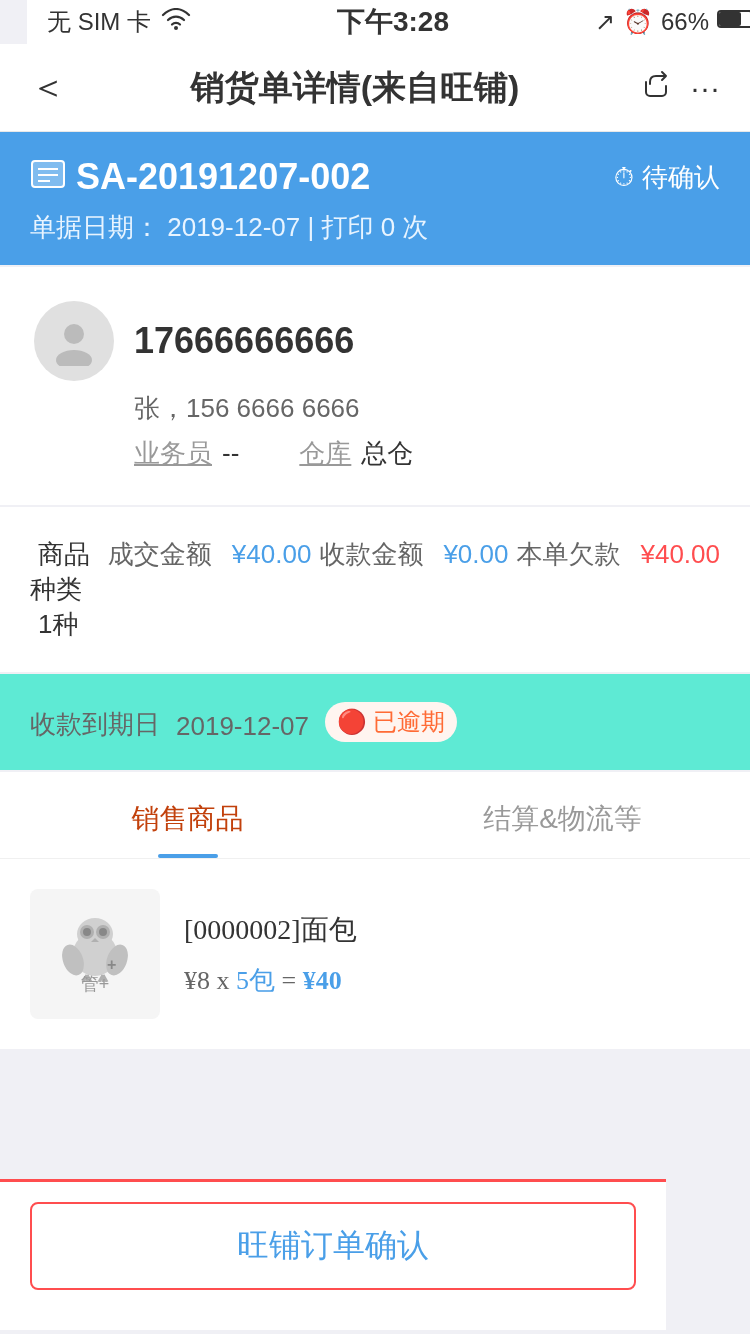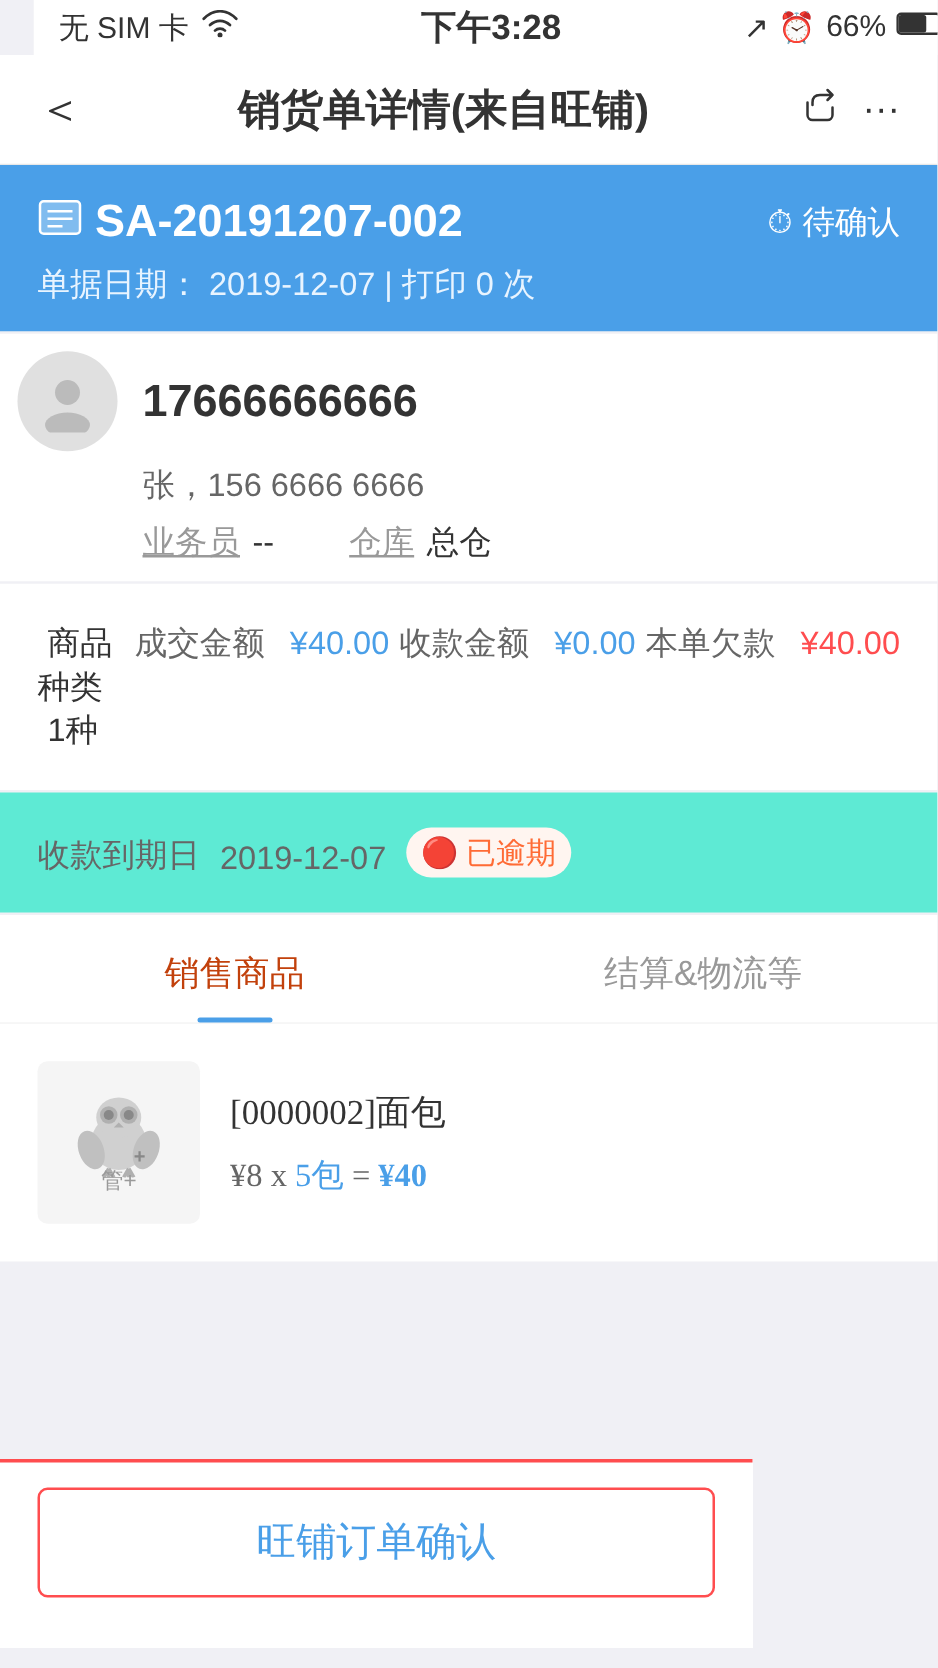--- a/index.html
+++ b/index.html
@@ -96,21 +96,21 @@
       font-size: 26px;
     }
     .order-date {
       color: #e8f4ff;
       font-size: 26px;
     }
 
     
     .customer-card {
       background: #fff;
-      padding: 14px;
+      padding: 34px;
       margin-bottom: 2px;
       display: flex;
       flex-direction: column;
       gap: 10px;
     }
     .customer-top {
       display: flex;
       align-items: center;
       gap: 20px;
     }
@@ -287,23 +287,23 @@
 
     
     .content-area {
       min-height: 200px;
       background: #f0f0f5;
     }
 
     
     .bottom-action {
       position: fixed;
-      bottom: 16px;
+      bottom: 4px;
       left: 0;
-      width: 602px;
+      width: 666px;
       background: #fff;
       padding: 20px 30px 40px;
       border-top: 3px solid #ff4d4f;
     }
     .confirm-btn {
       width: 100%;
       height: 88px;
       border: 2px solid #ff4d4f;
       background: #fff;
       border-radius: 8px;

